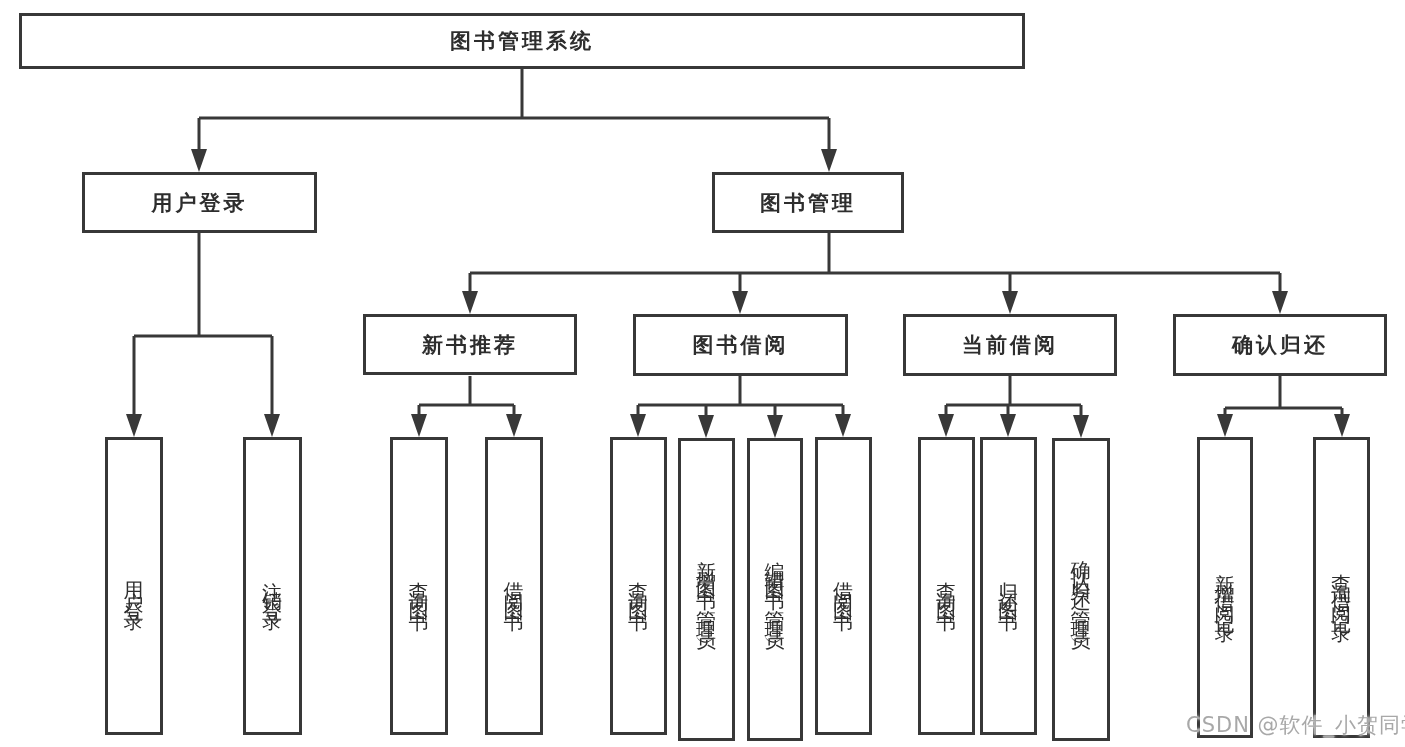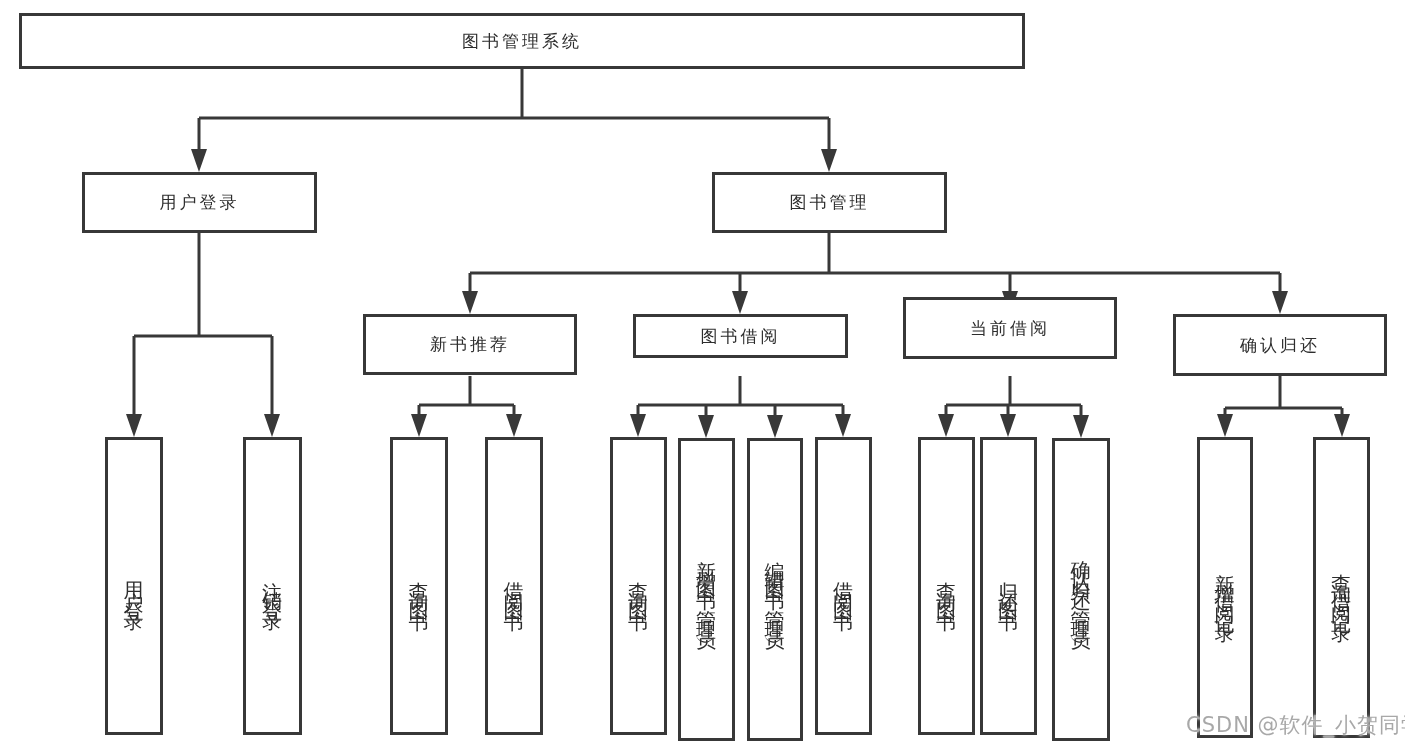--- a/index.html
+++ b/index.html
@@ -19,24 +19,25 @@
   }
   .connectors{position:absolute;left:0;top:0;z-index:1;}
   .connectors path{stroke:var(--line);stroke-width:3;fill:none;}
   .connectors polygon{fill:var(--line);stroke:none;}
   .node{
     position:absolute;
     background:#fff;
     border:3px solid var(--line);
     display:flex;align-items:center;justify-content:center;
     z-index:2;
-    font-size:17px;
+    font-size:21px;
     letter-spacing:3px;
     color:var(--text);
     white-space:nowrap;
+    font-weight:bold;
   }
   .leaf{
     position:absolute;
     background:#fff;
     border:3px solid var(--line);
     display:flex;align-items:center;justify-content:center;
     z-index:2;
   }
   .leaf span{
     writing-mode:vertical-rl;
@@ -98,31 +99,31 @@
     <polygon points="1334,414 1350,414 1342,437"></polygon>
   </svg>
 
   <div class="node" style="left:19px;top:13px;width:1006px;height:56px">
     <span>图书管理系统</span>
   </div>
 
   <div class="node" style="left:82px;top:172px;width:235px;height:61px">
     <span>用户登录</span>
   </div>
-  <div class="node" style="left:712px;top:172px;width:235px;height:61px">
+  <div class="node" style="left:712px;top:172px;width:192px;height:61px">
     <span>图书管理</span>
   </div>
 
   <div class="node" style="left:363px;top:314px;width:214px;height:61px">
     <span>新书推荐</span>
   </div>
-  <div class="node" style="left:633px;top:314px;width:215px;height:44px">
+  <div class="node" style="left:633px;top:314px;width:215px;height:62px">
     <span>图书借阅</span>
   </div>
-  <div class="node" style="left:903px;top:297px;width:214px;height:62px">
+  <div class="node" style="left:903px;top:314px;width:214px;height:62px">
     <span>当前借阅</span>
   </div>
   <div class="node" style="left:1173px;top:314px;width:214px;height:62px">
     <span>确认归还</span>
   </div>
 
   <div class="leaf" style="left:105px;top:437px;width:58px;height:298px">
     <span>用户登录</span>
   </div>
   <div class="leaf" style="left:243px;top:437px;width:59px;height:298px">

